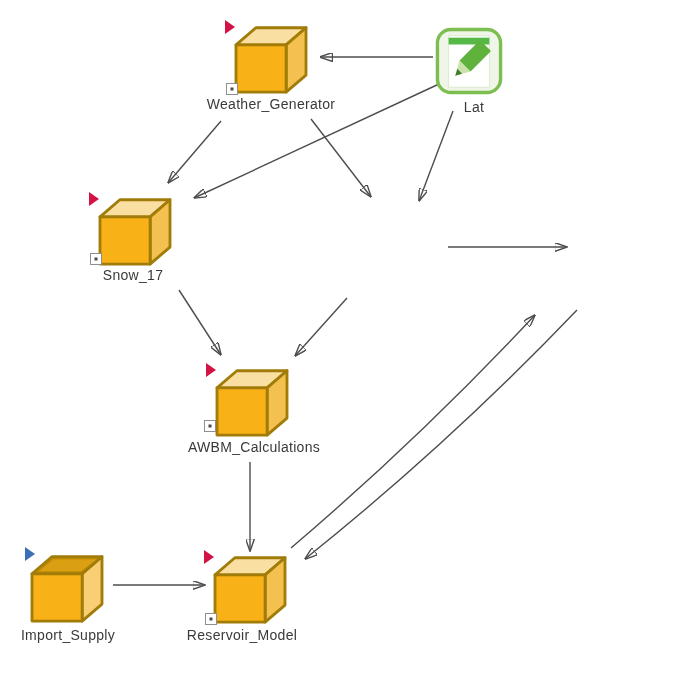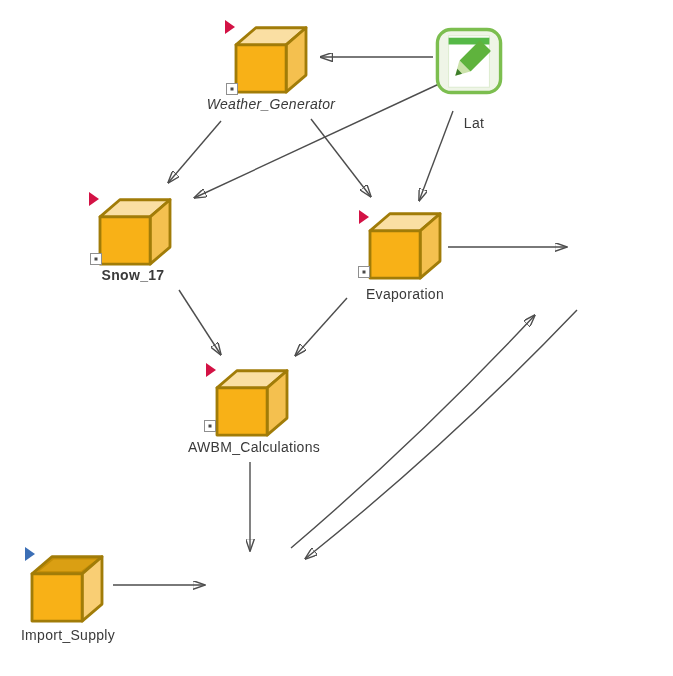--- a/index.html
+++ b/index.html
@@ -78,55 +78,43 @@
   <div class="node" style="left:224px;top:19px;width:96px;height:95px;">
     <svg width="12" height="16" viewBox="0 0 12 16" style="left:0;top:0;">
         <polygon class="red-flag" points="1,1 11,8 1,15"></polygon>
       </svg>
     <svg width="76" height="70" style="left:9px;top:5px;">
         <use href="#cube-shape"></use>
       </svg>
     <svg width="12" height="12" style="left:2px;top:64px;">
         <use href="#dotsquare-shape"></use>
       </svg>
-    <div class="label" style="left:47px;top:77px;font-style:italic;">Weather_Generator</div>
+    <div class="label" style="left:47px;top:77px;">Weather_Generator</div>
   </div>
 
   <div class="node" style="left:434px;top:27px;width:80px;height:90px;">
     <svg width="70" height="68" style="left:0;top:0;">
         <use href="#edit-icon-shape"></use>
       </svg>
-    <div class="label" style="left:40px;top:72px;margin-top:16px;">Lat</div>
+    <div class="label" style="left:40px;top:72px;">Lat</div>
   </div>
 
-  <div class="node" style="left:88px;top:191px;width:96px;height:95px;font-weight:bold;">
+  <div class="node" style="left:88px;top:191px;width:96px;height:95px;">
     <svg width="12" height="16" viewBox="0 0 12 16" style="left:0;top:0;">
         <polygon class="red-flag" points="1,1 11,8 1,15"></polygon>
       </svg>
     <svg width="76" height="70" style="left:9px;top:5px;">
         <use href="#cube-shape"></use>
       </svg>
     <svg width="12" height="12" style="left:2px;top:62px;">
         <use href="#dotsquare-shape"></use>
       </svg>
     <div class="label" style="left:45px;top:76px;">Snow_17</div>
   </div>
 
-  <div class="node" style="left:358px;top:205px;width:96px;height:98px;">
-    <svg width="12" height="16" viewBox="0 0 12 16" style="left:0;top:4px;">
-        <polygon class="red-flag" points="1,1 11,8 1,15"></polygon>
-      </svg>
-    <svg width="76" height="70" style="left:9px;top:5px;">
-        <use href="#cube-shape"></use>
-      </svg>
-    <svg width="12" height="12" style="left:0;top:61px;">
-        <use href="#dotsquare-shape"></use>
-      </svg>
-    <div class="label" style="left:47px;top:81px;">Evaporation</div>
-  </div>
 
 
   <div class="node" style="left:205px;top:362px;width:100px;height:96px;">
     <svg width="12" height="16" viewBox="0 0 12 16" style="left:0;top:0;">
         <polygon class="red-flag" points="1,1 11,8 1,15"></polygon>
       </svg>
     <svg width="76" height="70" style="left:9px;top:5px;">
         <use href="#cube-shape"></use>
       </svg>
     <svg width="12" height="12" style="left:-1px;top:58px;">
@@ -138,14 +126,26 @@
   <div class="node" style="left:20px;top:548px;width:96px;height:96px;">
     <svg width="12" height="16" viewBox="0 0 12 16" style="left:4px;top:-2px;">
         <polygon class="blue-flag" points="1,1 11,8 1,15"></polygon>
       </svg>
     <svg width="76" height="70" style="left:9px;top:5px;">
         <use href="#openbox-shape"></use>
       </svg>
     <div class="label" style="left:48px;top:79px;text-align:center;">Import_Supply</div>
   </div>
 
+  <div class="node" style="left:203px;top:549px;width:100px;height:96px;">
+    <svg width="12" height="16" viewBox="0 0 12 16" style="left:0;top:0;">
+        <polygon class="red-flag" points="1,1 11,8 1,15"></polygon>
+      </svg>
+    <svg width="76" height="70" style="left:9px;top:5px;">
+        <use href="#cube-shape"></use>
+      </svg>
+    <svg width="12" height="12" style="left:2px;top:64px;">
+        <use href="#dotsquare-shape"></use>
+      </svg>
+    <div class="label" style="left:39px;top:78px;">Reservoir_Model</div>
+  </div>
 
 </div>
 
 </body></html>

